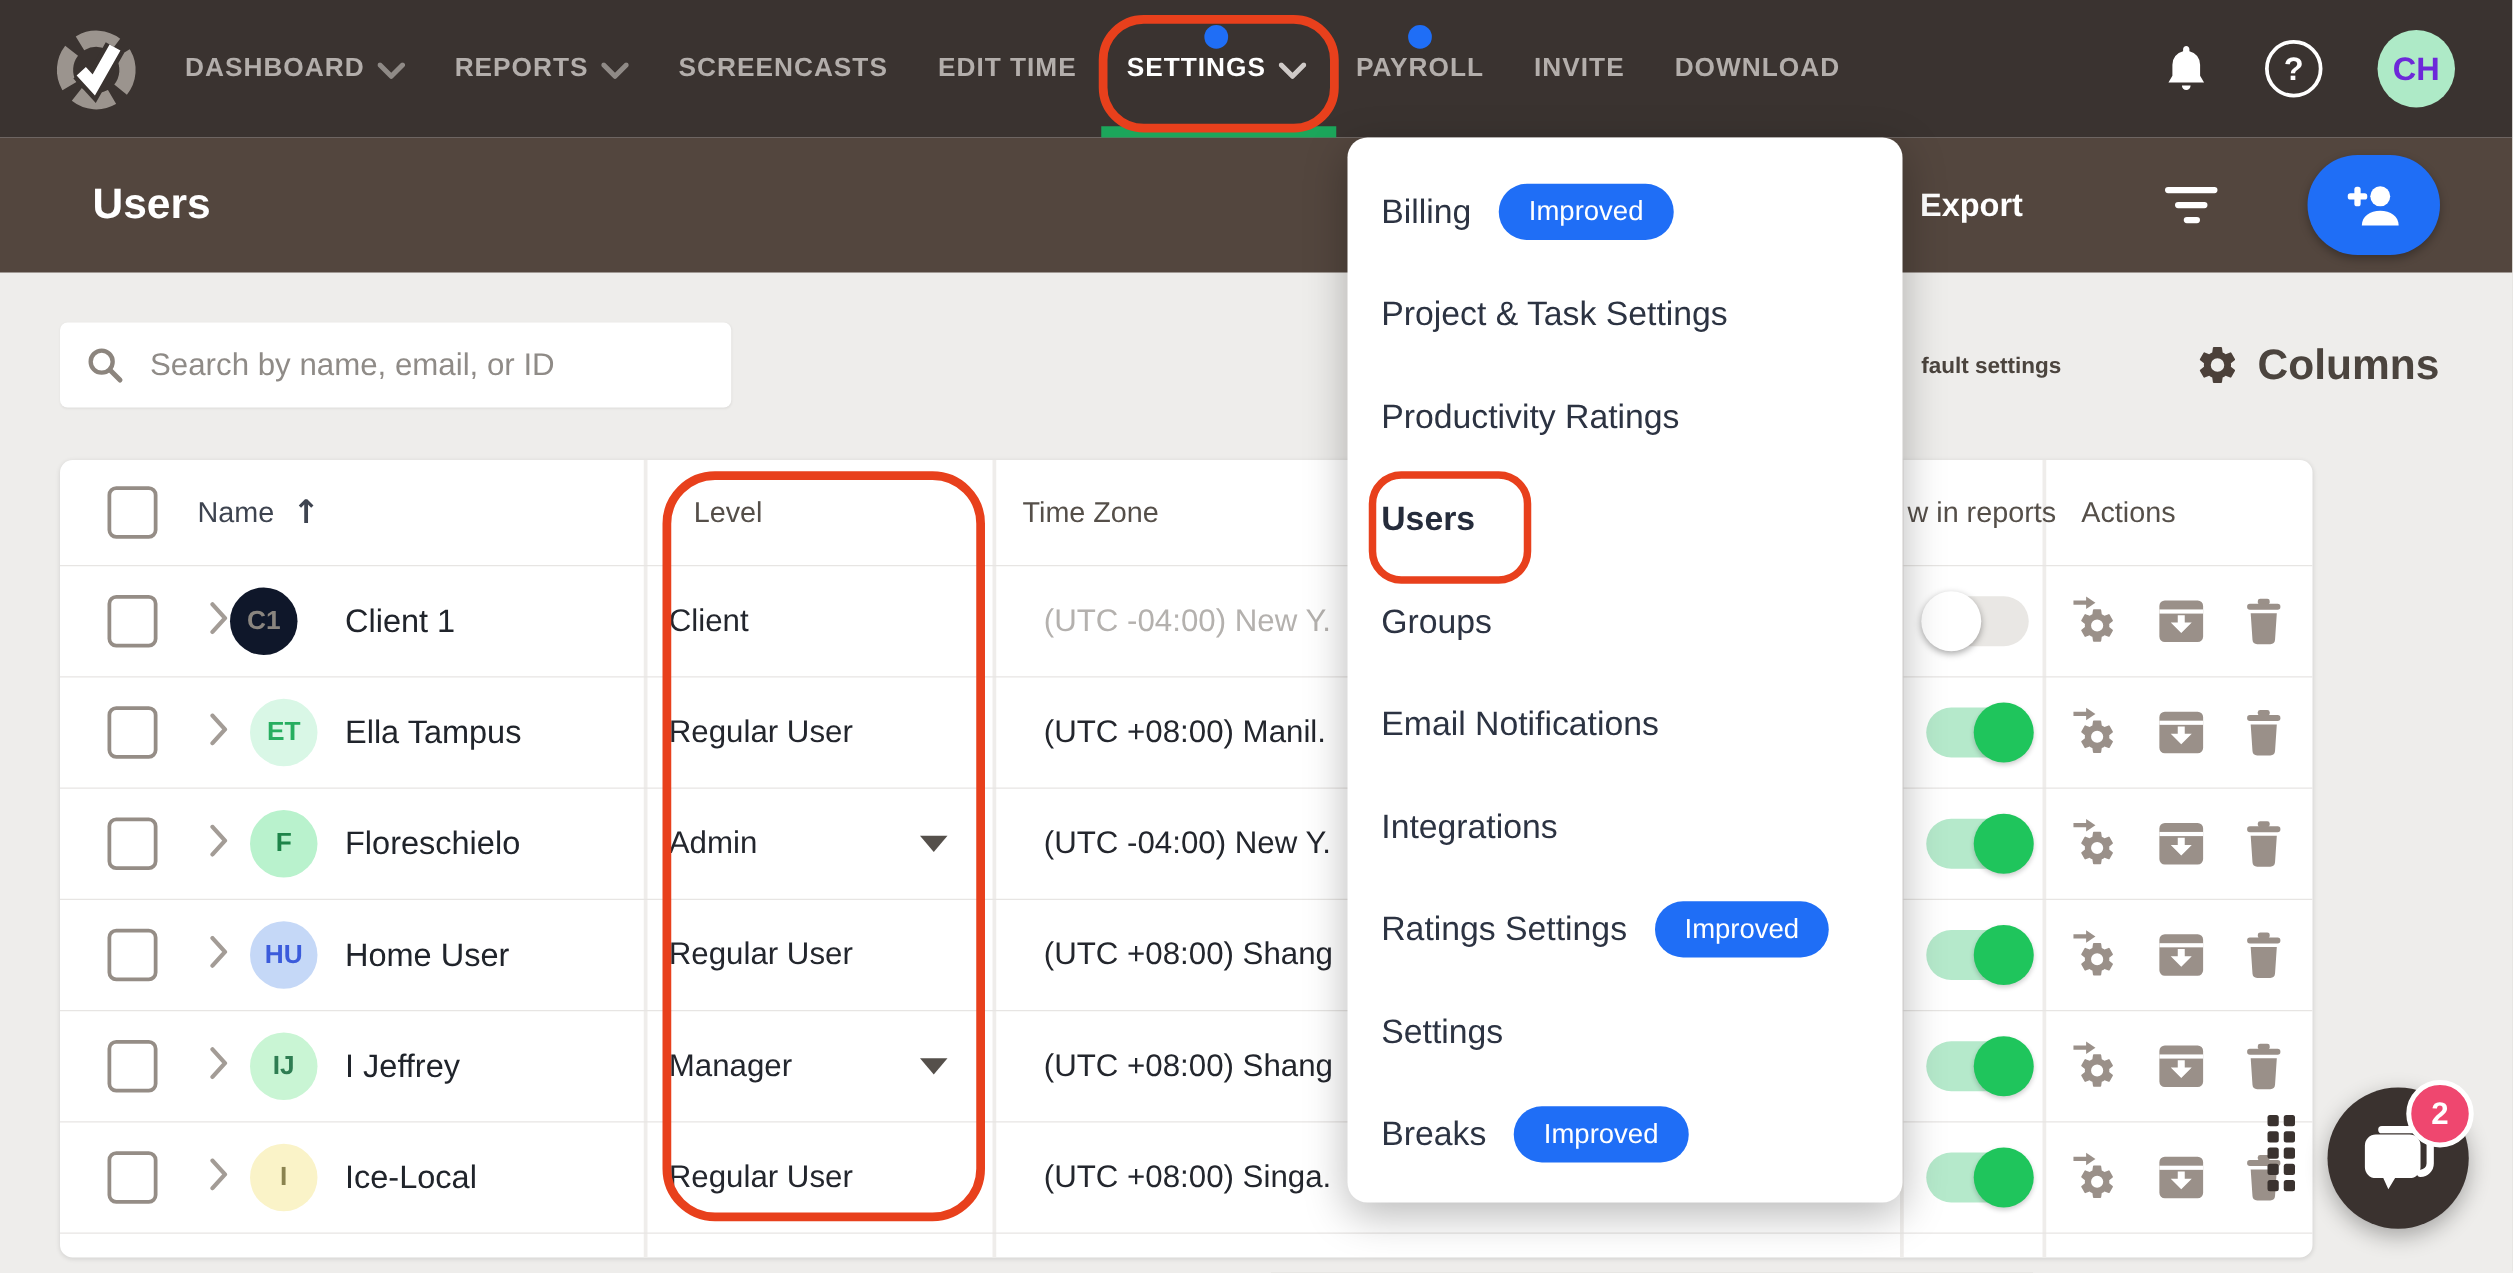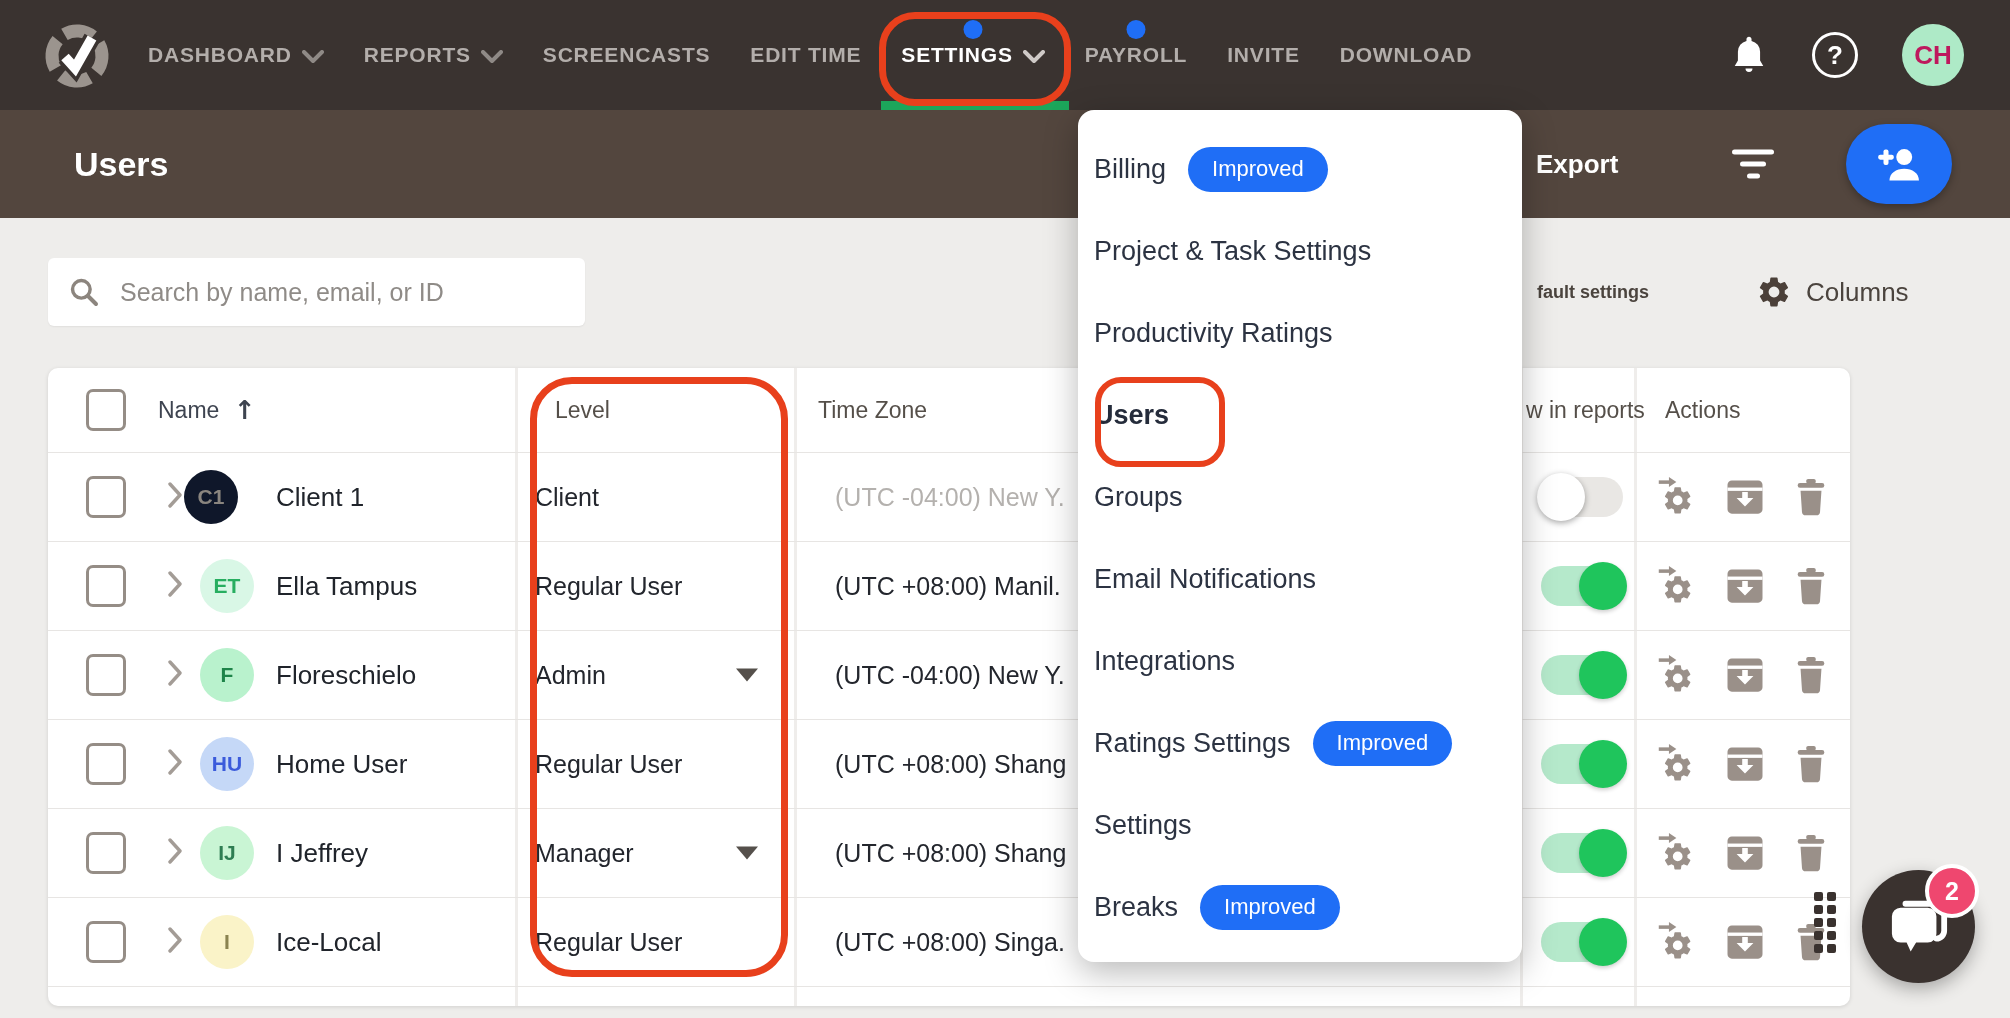--- a/index.html
+++ b/index.html
@@ -13,41 +13,41 @@
   .nav-item{position:relative;display:flex;align-items:center;gap:10px;height:110px;
             color:#b3aeab;font-size:21px;font-weight:bold;letter-spacing:.8px;cursor:pointer;white-space:nowrap;}
   .nav-item.active{color:#ffffff;}
   .nav-item .chev{margin-top:3px;}
   .nav-dot{position:absolute;top:20px;left:50%;transform:translateX(-50%);width:19px;height:19px;border-radius:50%;background:#1f6ef6;}
   .nav-underline{position:absolute;bottom:0;left:-20px;right:-24px;height:9px;background:#1ca65b;}
   .nav-oval{position:absolute;top:12px;left:-22px;right:-26px;height:80px;border:7px solid #e8401c;border-radius:36px;pointer-events:none;}
   .nav-right{position:absolute;top:0;right:0;height:110px;display:flex;align-items:center;gap:44px;padding-right:46px;}
   .help-circle{width:40px;height:40px;border:3px solid #fff;border-radius:50%;color:#fff;font-size:26px;font-weight:bold;
                display:flex;align-items:center;justify-content:center;cursor:pointer;}
-  .avatar{width:62px;height:62px;border-radius:50%;background:#aeeac7;color:#be185d;font-size:26px;font-weight:bold;
+  .avatar{width:62px;height:62px;border-radius:50%;background:#aeeac7;color:#6d28d9;font-size:26px;font-weight:bold;
           display:flex;align-items:center;justify-content:center;cursor:pointer;}
 
   
   .users-bar{position:absolute;left:0;top:110px;width:2010px;height:108px;background:#53463e;z-index:1;}
   .page-title{position:absolute;left:74px;top:50%;transform:translateY(-50%);color:#fff;font-size:34px;font-weight:bold;}
   .export-btn{position:absolute;left:1536px;top:50%;transform:translateY(-50%);color:#fff;font-size:26px;font-weight:bold;cursor:pointer;}
   .filter-btn{position:absolute;left:1732px;top:50%;transform:translateY(-50%);cursor:pointer;display:flex;flex-direction:column;align-items:center;gap:7px;}
   .filter-btn i{display:block;height:5px;background:#fff;border-radius:3px;}
   .add-user-btn{position:absolute;left:1846px;top:14px;width:106px;height:80px;border-radius:40px;background:#1f6ef6;
                 display:flex;align-items:center;justify-content:center;cursor:pointer;box-shadow:0 3px 8px rgba(0,0,0,.3);}
 
   
   .search-box{position:absolute;left:48px;top:258px;width:517px;height:68px;background:#fff;border-radius:6px;
               display:flex;align-items:center;padding-left:20px;box-shadow:0 1px 2px rgba(0,0,0,.06);z-index:1;}
   .search-box input{border:none;outline:none;font-size:25px;color:#4b443e;margin-left:18px;width:420px;background:transparent;
                     font-family:"Liberation Sans",sans-serif;}
   .search-box input::placeholder{color:#8f8b87;}
   .partial-settings{position:absolute;left:1524px;top:258px;height:68px;line-height:68px;color:#4b443e;font-size:18px;font-weight:bold;cursor:pointer;z-index:1;margin-left:13px;}
   .columns-btn{position:absolute;left:1756px;top:258px;height:68px;display:flex;align-items:center;gap:14px;cursor:pointer;z-index:1;
-               color:#4b443e;font-size:26px;font-weight:normal;}
+               color:#4b443e;font-size:34px;font-weight:bold;}
 
   
   .table{position:absolute;left:48px;top:368px;width:1802px;height:638px;background:#fff;border-radius:10px;
          box-shadow:0 1px 4px rgba(0,0,0,.12);z-index:2;}
   .col-gap{position:absolute;top:0;bottom:0;width:3px;background:#efedeb;}
   .thead{position:relative;height:84px;border-bottom:1px solid #e7e5e3;}
   .trow{position:relative;height:88px;border-bottom:1px solid #e7e5e3;}
   .tstub{position:relative;height:25px;}
   .vcenter{position:absolute;top:50%;transform:translateY(-50%);}
   .th{color:#554f49;font-size:23px;}
@@ -72,21 +72,21 @@
   
   .level-oval{position:absolute;left:482px;top:9px;width:244px;height:586px;border:7px solid #e8401c;border-radius:42px;
               pointer-events:none;z-index:3;}
   .users-oval{position:absolute;left:17px;top:267px;width:118px;height:78px;border:6px solid #e8401c;border-radius:26px;
               pointer-events:none;z-index:2;}
 
   
   .menu-panel{position:absolute;left:1078px;top:110px;width:444px;height:852px;background:#fff;border-radius:0 0 16px 16px;
               border-top-left-radius:16px;border-top-right-radius:16px;box-shadow:0 10px 34px rgba(0,0,0,.28);z-index:5;
               padding-top:18px;box-sizing:border-box;}
-  .menu-item{position:relative;height:82px;display:flex;align-items:center;padding-left:16px;gap:22px;cursor:pointer;}
+  .menu-item{position:relative;height:82px;display:flex;align-items:center;padding-left:27px;gap:22px;cursor:pointer;}
   .menu-item span.lbl{color:#2c3342;font-size:27px;}
   .menu-item.active span.lbl{font-weight:bold;color:#252c3b;}
   .badge{background:#1f6ef6;color:#fff;font-size:22px;height:45px;display:flex;align-items:center;
          padding:0 24px;border-radius:23px;}
 
   
   .dots-grid{position:absolute;left:1814px;top:892px;width:26px;z-index:9;display:grid;
              grid-template-columns:repeat(2,9px);grid-auto-rows:9px;gap:4px;cursor:grab;}
   .dots-grid i{background:#3a322f;border-radius:2px;display:block;}
   .chat-launcher{position:absolute;left:1862px;top:870px;width:113px;height:113px;border-radius:50%;background:#3a322f;

